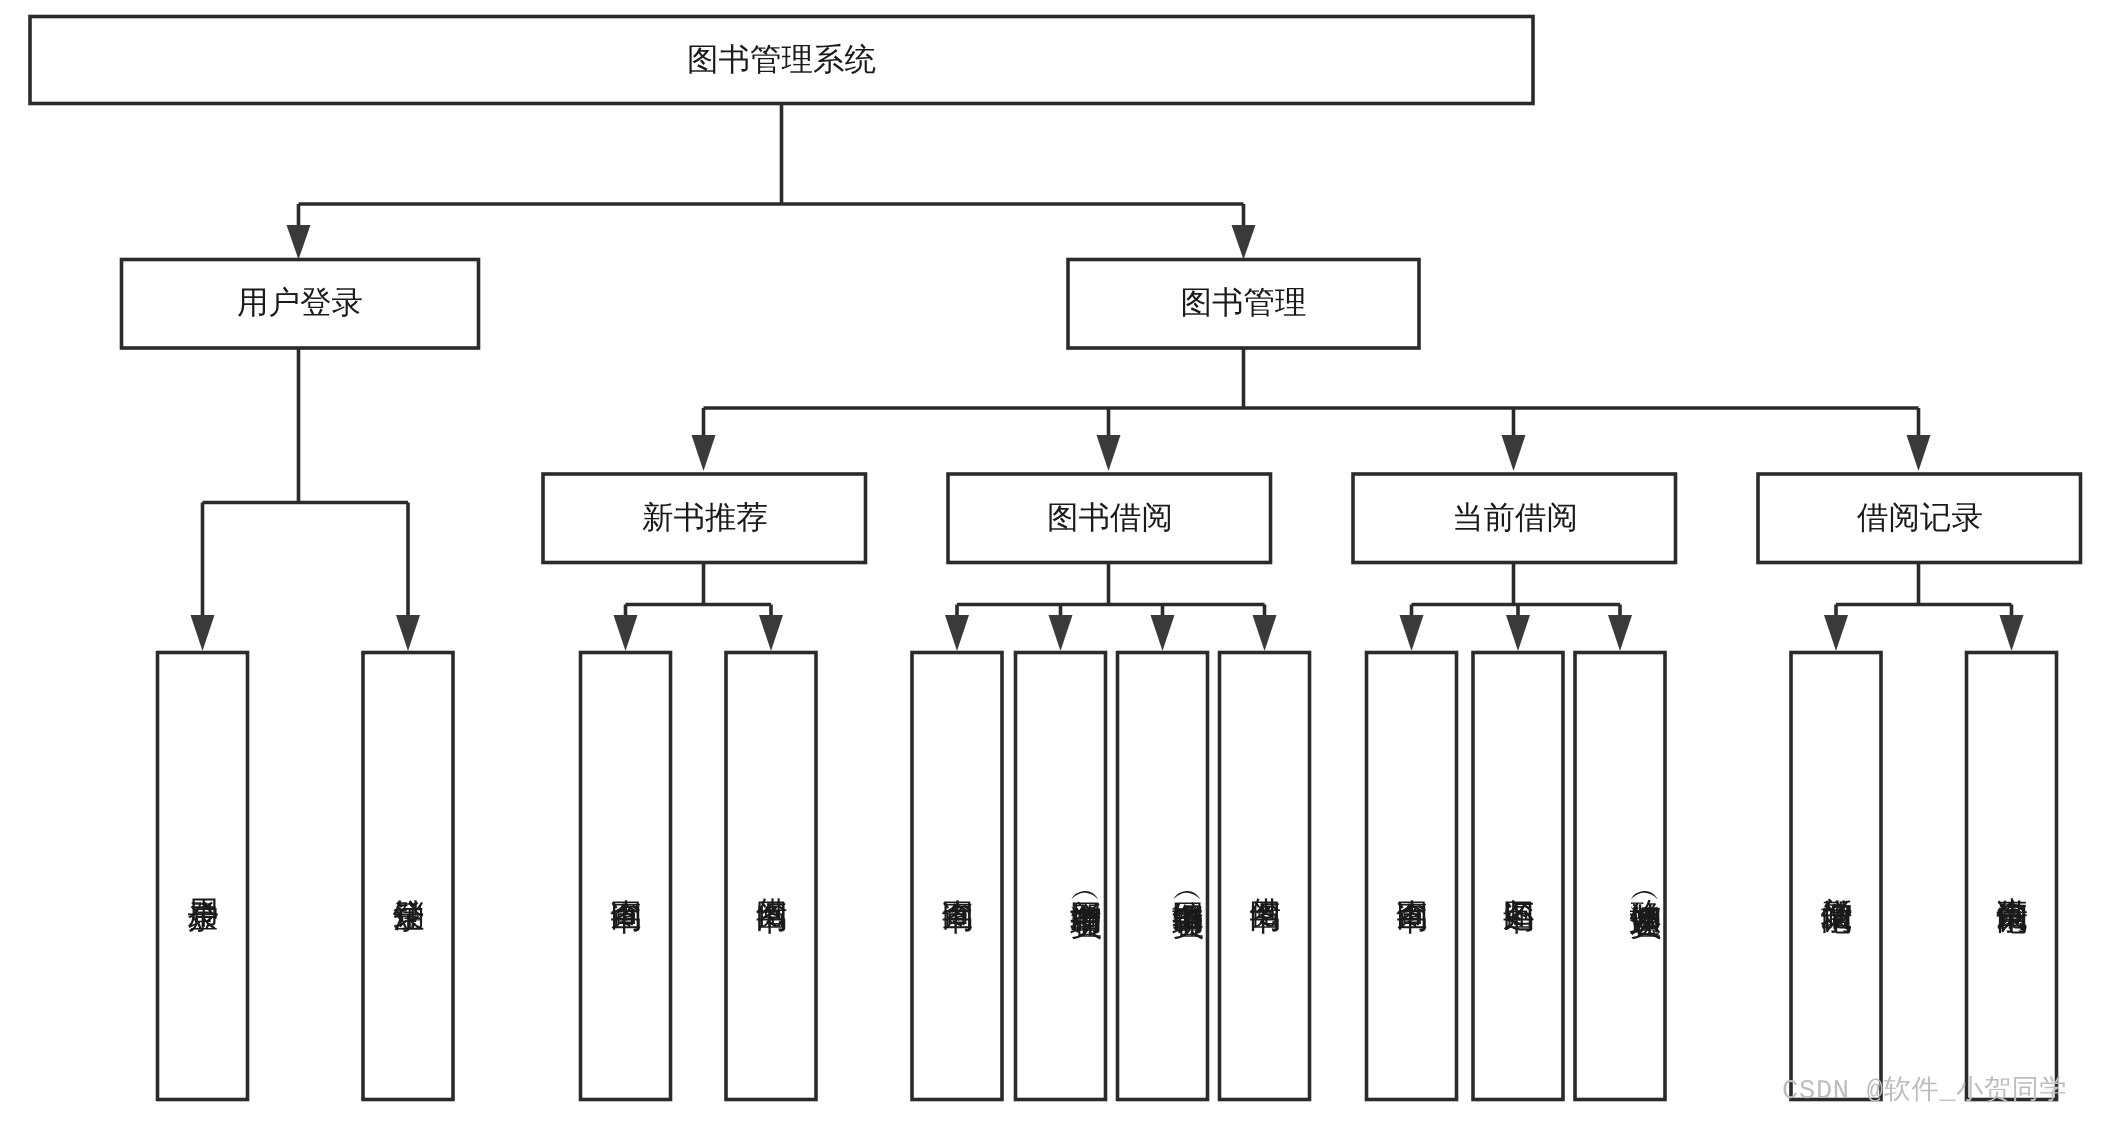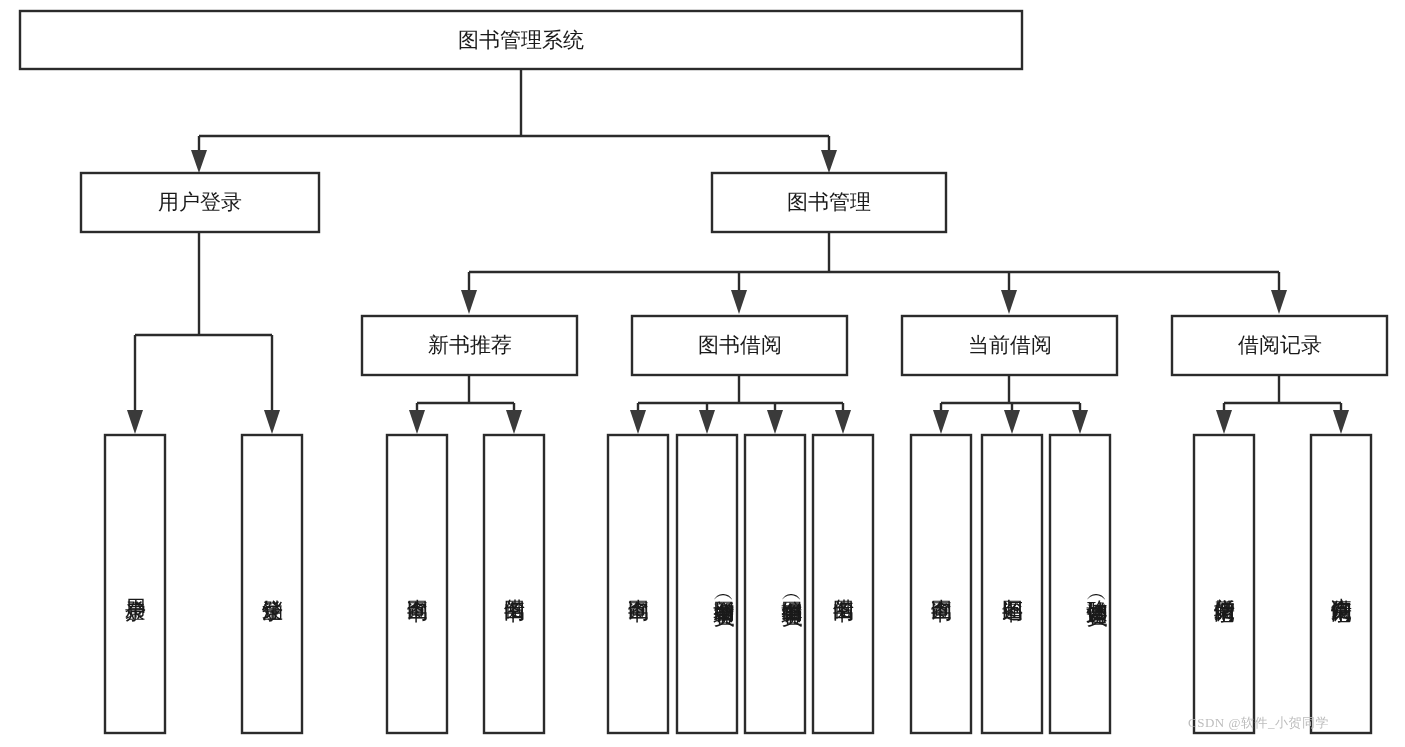--- a/index.html
+++ b/index.html
@@ -59,22 +59,22 @@
     writing-mode: vertical-rl;
     text-orientation: upright;
     letter-spacing: 1px;
     text-align: left;
     pointer-events: none;
     display: flex;
     justify-content: center;
   }
   .watermark {
     position: absolute;
-    font-family: Liberation Serif, serif;
-    font-size: 13px;
+    font-family: Liberation Mono, monospace;
+    font-size: 18px;
     color: #bdbdbd;
     left: 1188px;
     top: 714px;
     white-space: nowrap;
     letter-spacing: 0.5px;
   }
 </style>
 </head>
 <body>
 

